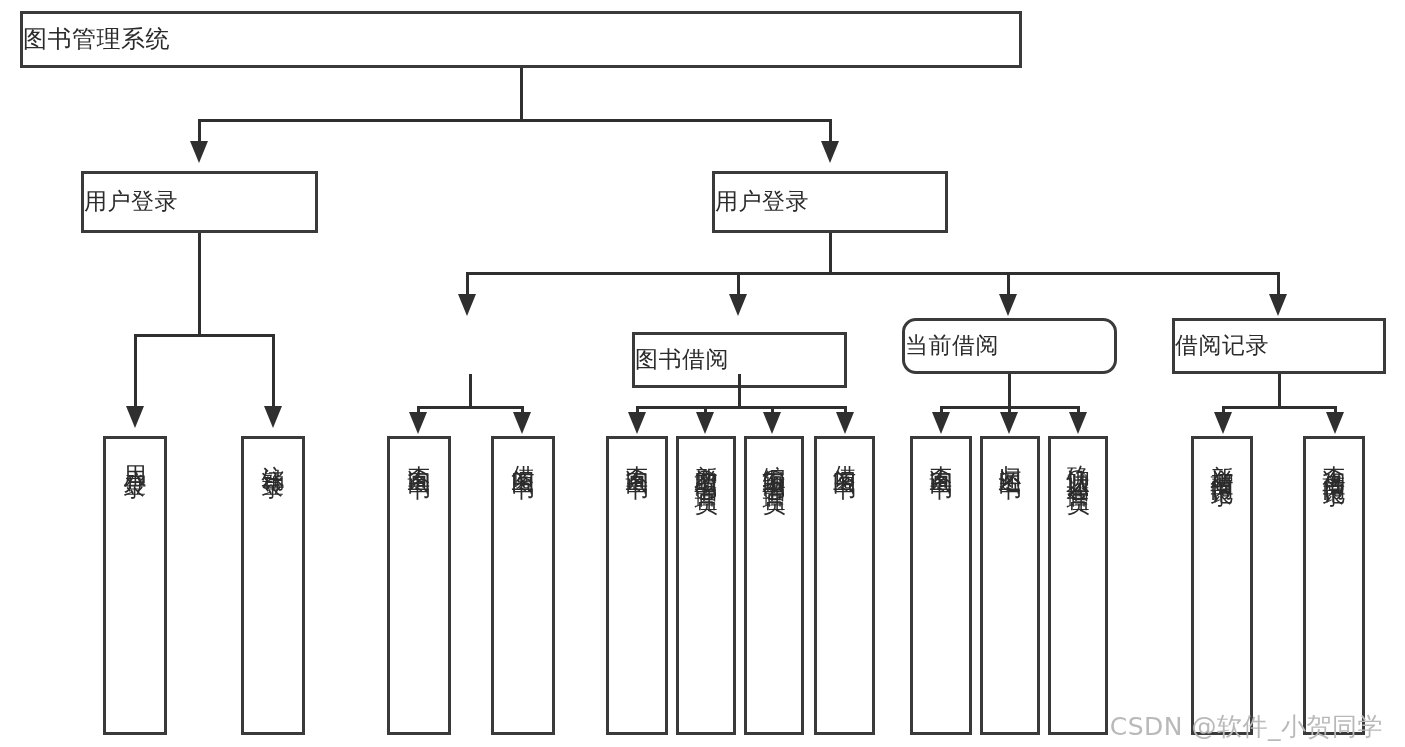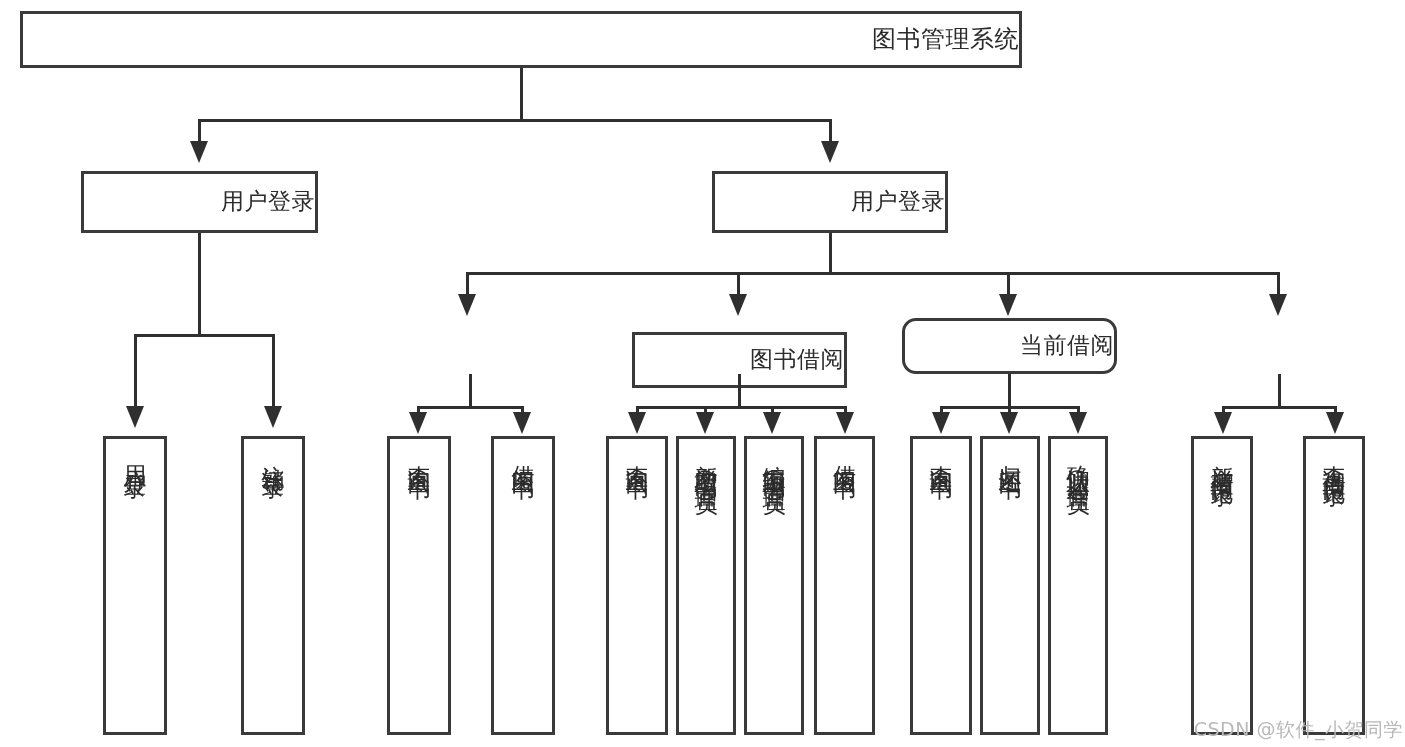--- a/index.html
+++ b/index.html
@@ -15,21 +15,21 @@
     overflow:hidden;
   }
   
   .node{
     position:absolute;
     box-sizing:border-box;
     background:#ffffff;
     border:3px solid #3a3a3a;
     display:flex;
     align-items:center;
-    justify-content:flex-end;
+    justify-content:flex-start;
     color:#2b2b2b;
   }
   .node .label{
     display:block;
     line-height:1.18;
     letter-spacing:0.5px;
     white-space:pre;
   }
   
   .node.h .label{
@@ -61,23 +61,23 @@
   .arrow{
     position:absolute;
     width:0;height:0;
     border-left:9px solid transparent;
     border-right:9px solid transparent;
     border-top:22px solid #2f2f2f;
   }
   
   #watermark{
     position:absolute;
-    right:2px;
+    right:22px;
     bottom:4px;
-    font-size:19px;
+    font-size:25px;
     color:#b9b9b9;
     letter-spacing:0.5px;
     white-space:nowrap;
     pointer-events:none;
   }
 </style>
 </head>
 <body>
 
 <div id="stage">
@@ -119,20 +119,23 @@
   <div class="arrow" style="left:729px;top:294px;"></div>
   <div class="arrow" style="left:999px;top:294px;"></div>
   <div class="arrow" style="left:1269px;top:294px;"></div>
 
   <div class="node h" style="left:632px;top:332px;width:215px;height:56px;">
     <span class="label">图书借阅</span>
   </div>
   <div class="node h" style="left:902px;top:318px;width:215px;height:56px;border-radius:14px;">
     <span class="label">当前借阅</span>
   </div>
+  <div class="node h" style="left:1172px;top:318px;width:214px;height:56px;">
+    <span class="label">借阅记录</span>
+  </div>
 
   <div class="ln vt" style="left:469px;top:374px;height:33px;"></div>
   <div class="ln hz" style="left:417px;top:406px;width:107px;"></div>
   <div class="ln vt" style="left:417px;top:406px;height:8px;"></div>
   <div class="ln vt" style="left:521px;top:406px;height:8px;"></div>
   <div class="arrow" style="left:409px;top:412px;"></div>
   <div class="arrow" style="left:513px;top:412px;"></div>
 
   <div class="ln vt" style="left:738px;top:374px;height:33px;"></div>
   <div class="ln hz" style="left:636px;top:406px;width:211px;"></div>

